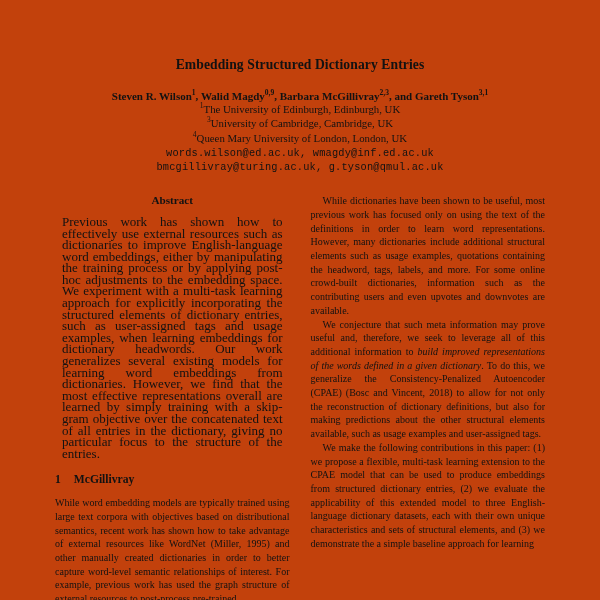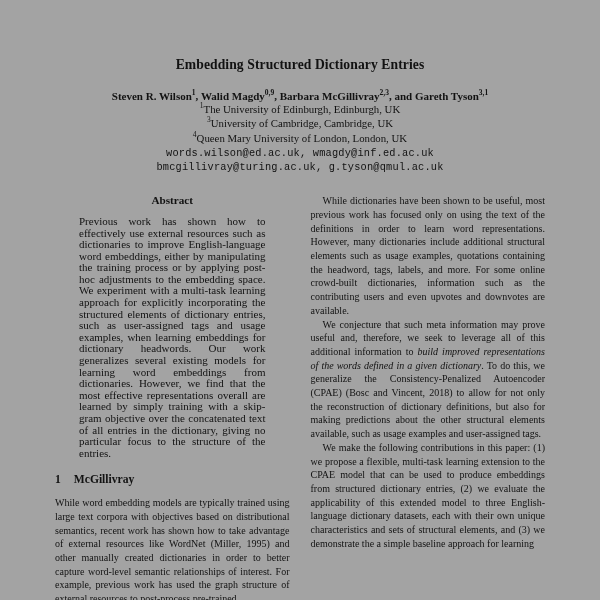--- a/index.html
+++ b/index.html
@@ -4,21 +4,21 @@
 <style>
   html, body {
     margin: 0;
     padding: 0;
     background: #e8e8e8;
   }
   .page {
     position: relative;
     width: 600px;
     height: 600px;
-    background: #a3a3a3;
+    background: #c2410c;
     overflow: hidden;
     font-family: "Liberation Serif", serif;
     color: #121212;
     box-sizing: border-box;
   }
   .header {
     text-align: center;
     padding-top: 57px;
   }
   .title {
@@ -64,22 +64,22 @@
     hyphens: auto;
     -webkit-hyphens: auto;
   }
   .abstract-heading {
     text-align: center;
     font-weight: bold;
     font-size: 11.2px;
     margin: 0 0 8px 0;
   }
   .abstract-text {
-    margin: 0 24px;
-    font-size: 11px;
+    margin: 0 7px;
+    font-size: 13px;
     line-height: 11.6px;
     text-align: justify;
   }
   .section-heading {
     display: flex;
     gap: 13px;
     font-weight: bold;
     font-size: 11.6px;
     margin: 14px 0 9px 0;
     text-align: left;

